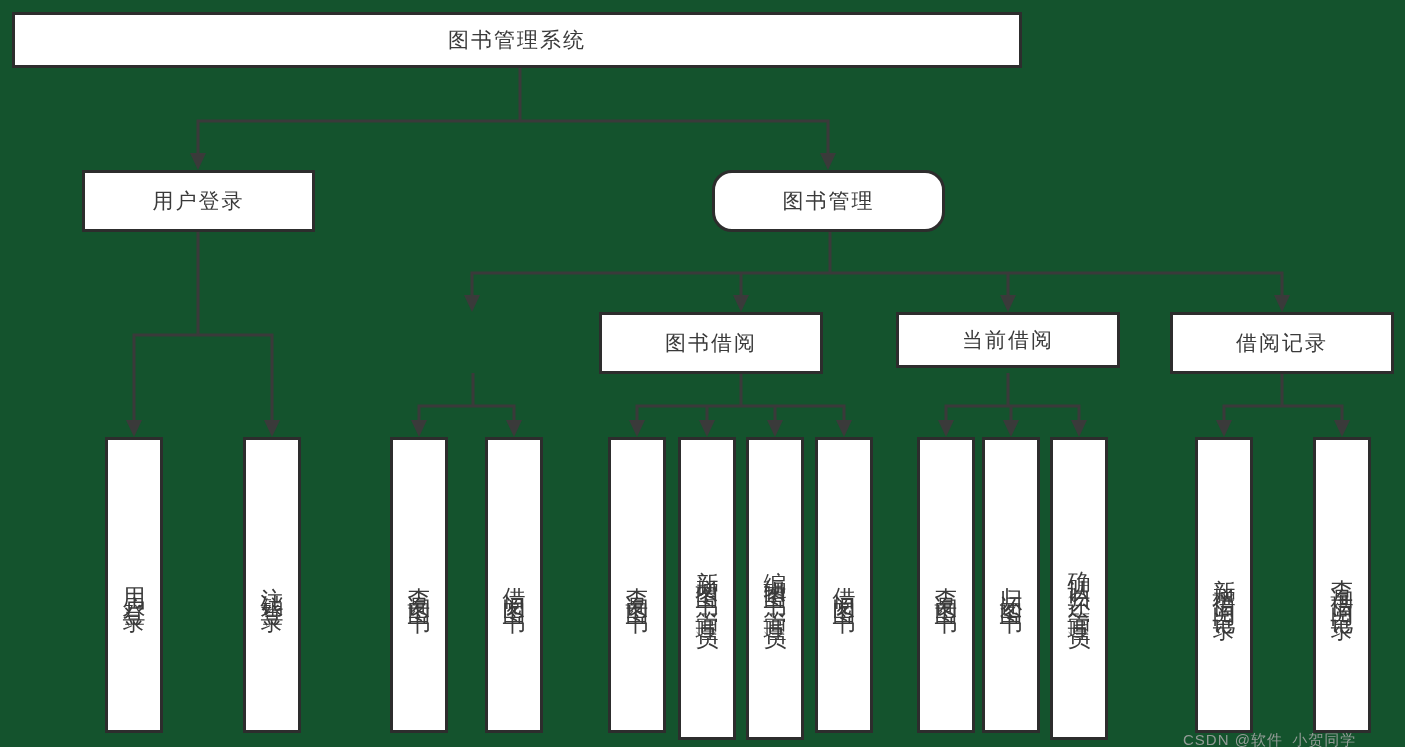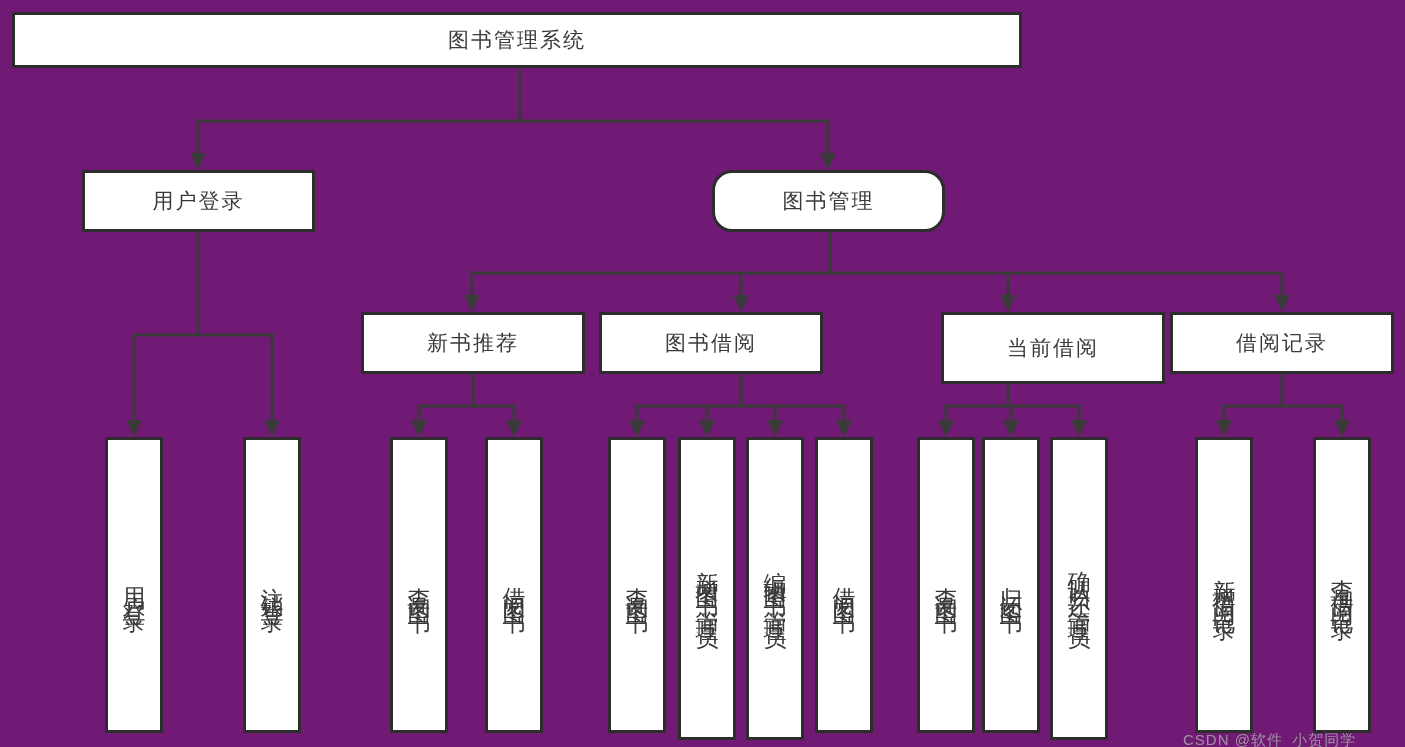--- a/index.html
+++ b/index.html
@@ -1,20 +1,20 @@
 <!DOCTYPE html>
 <html lang="zh"><head>
 <meta charset="utf-8">
 <style>
   html,body{margin:0;padding:0;background:#ffffff;}
   body{font-family:"Liberation Sans", sans-serif;}
   .canvas{
     position:relative;
     width:1405px;height:747px;
-    background:#701a75;
+    background:#14532d;
     overflow:hidden;
   }
   svg.connectors{position:absolute;left:0;top:0;z-index:1;}
   .hbox{
     position:absolute;
     box-sizing:border-box;
     border:3px solid #2d2d2d;
     background:#ffffff;
     display:flex;align-items:center;justify-content:center;
     font-size:21px;letter-spacing:2px;color:#3a3a3a;
@@ -108,27 +108,24 @@
     <span>图书管理系统</span>
   </div>
 
   <div class="hbox" style="left:82px;top:170px;width:233px;height:62px;">
     <span>用户登录</span>
   </div>
   <div class="hbox" style="left:712px;top:170px;width:233px;height:62px;border-radius:20px;">
     <span>图书管理</span>
   </div>
 
-  <div class="hbox" style="left:361px;top:312px;width:224px;height:62px;">
-    <span>新书推荐</span>
-  </div>
   <div class="hbox" style="left:599px;top:312px;width:224px;height:62px;">
     <span>图书借阅</span>
   </div>
-  <div class="hbox" style="left:896px;top:312px;width:224px;height:72px;margin-left:45px;">
+  <div class="hbox" style="left:896px;top:312px;width:224px;height:56px;">
     <span>当前借阅</span>
   </div>
   <div class="hbox" style="left:1170px;top:312px;width:224px;height:62px;">
     <span>借阅记录</span>
   </div>
 
   <div class="vbox" style="left:105px;">
     <span class="vtext">用户登录</span>
   </div>
   <div class="vbox" style="left:243px;">

